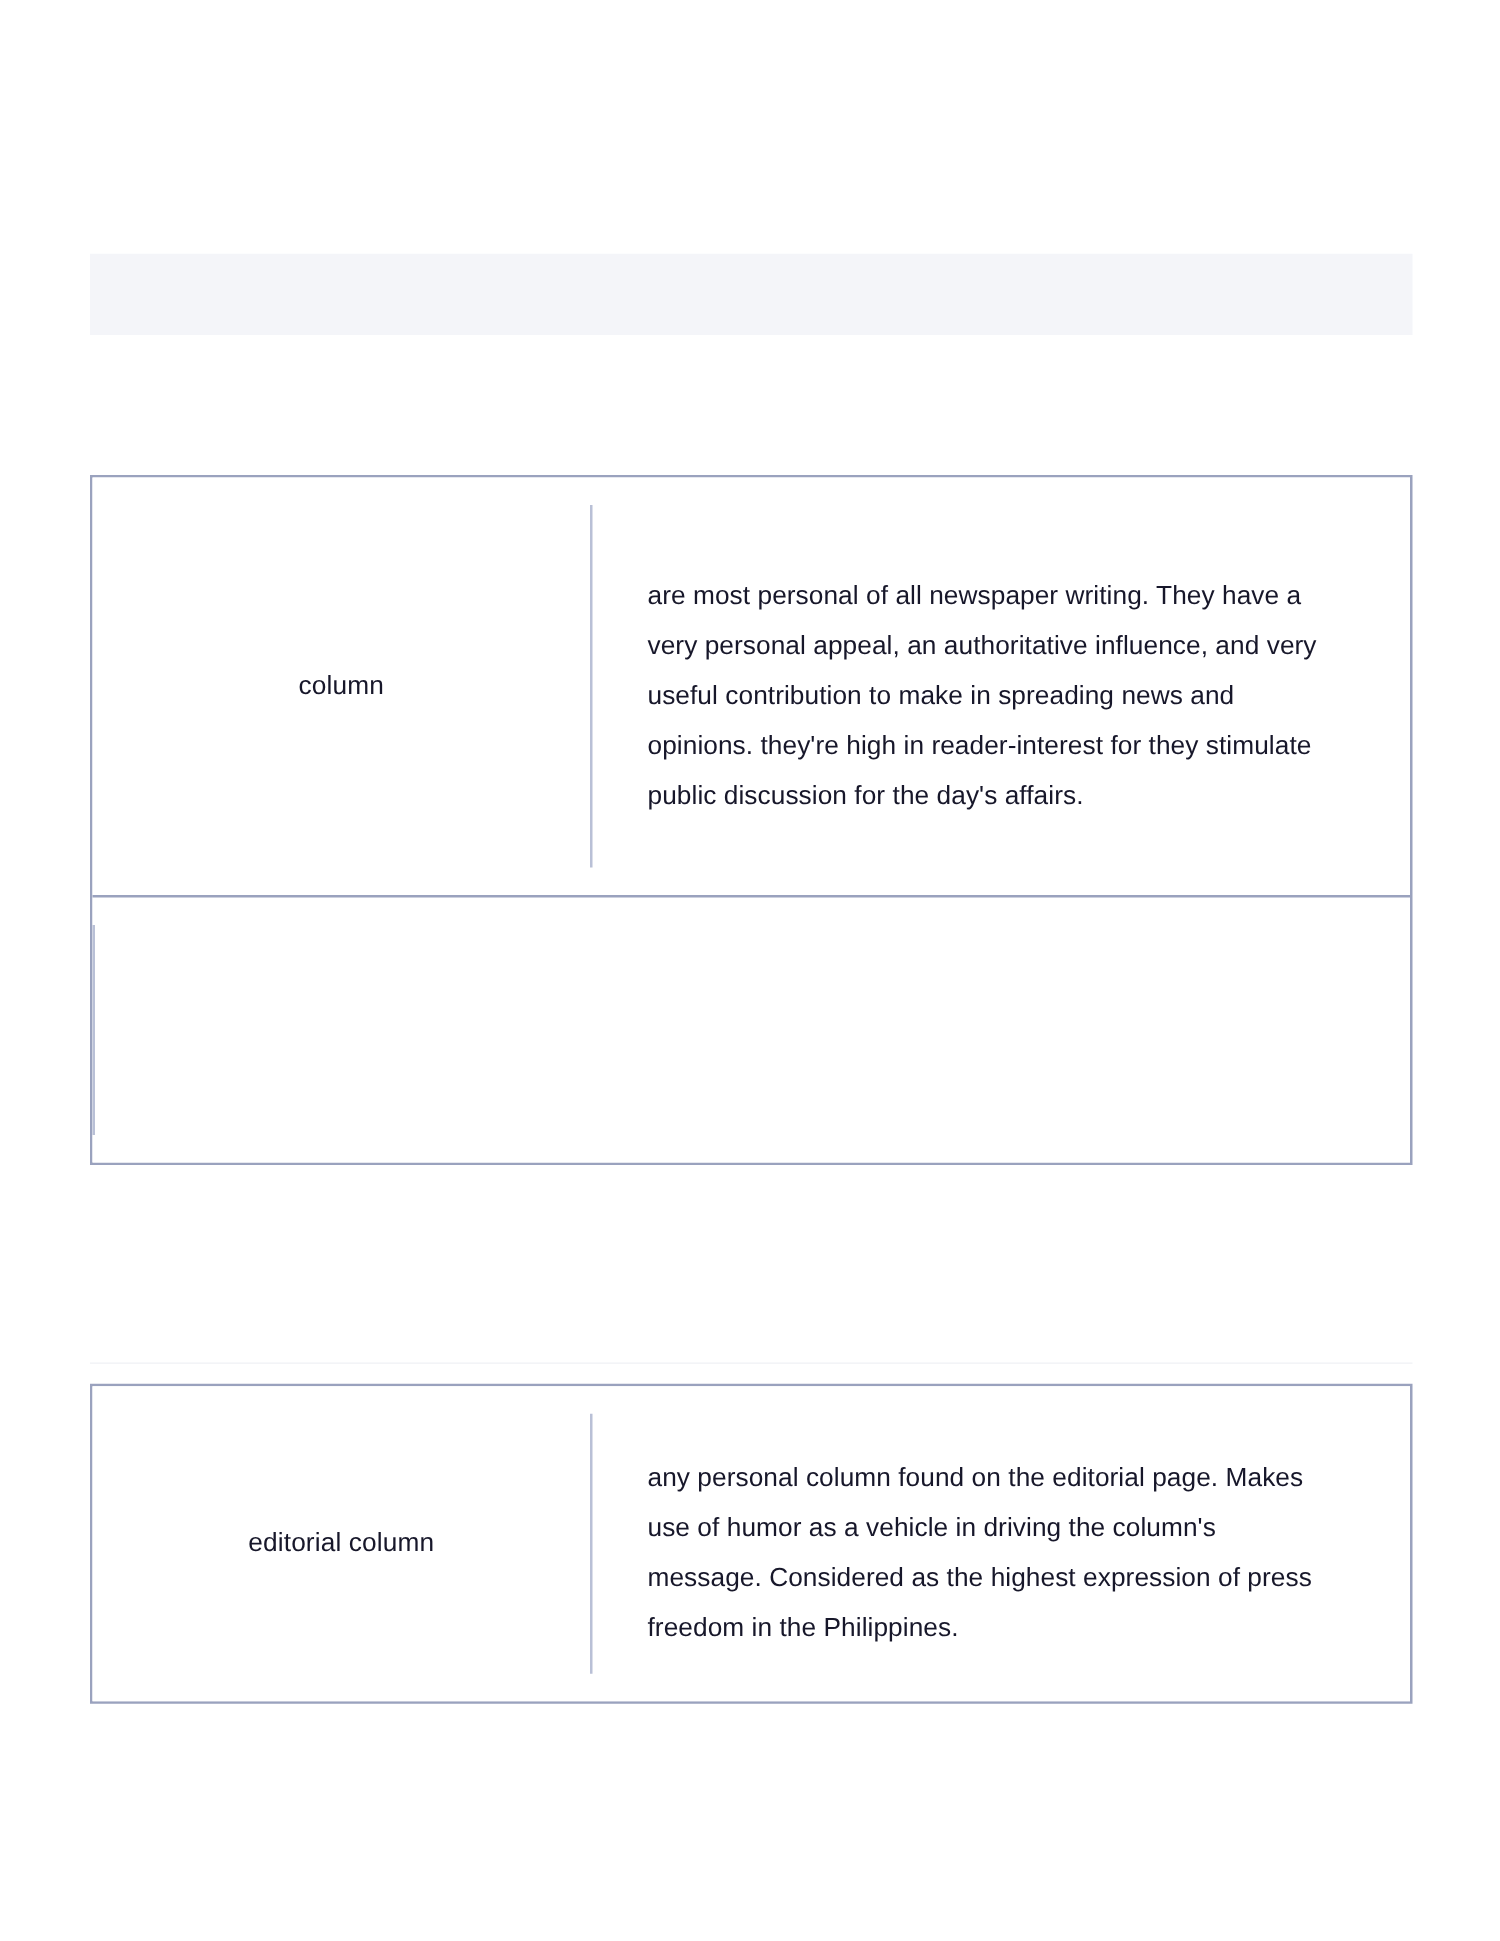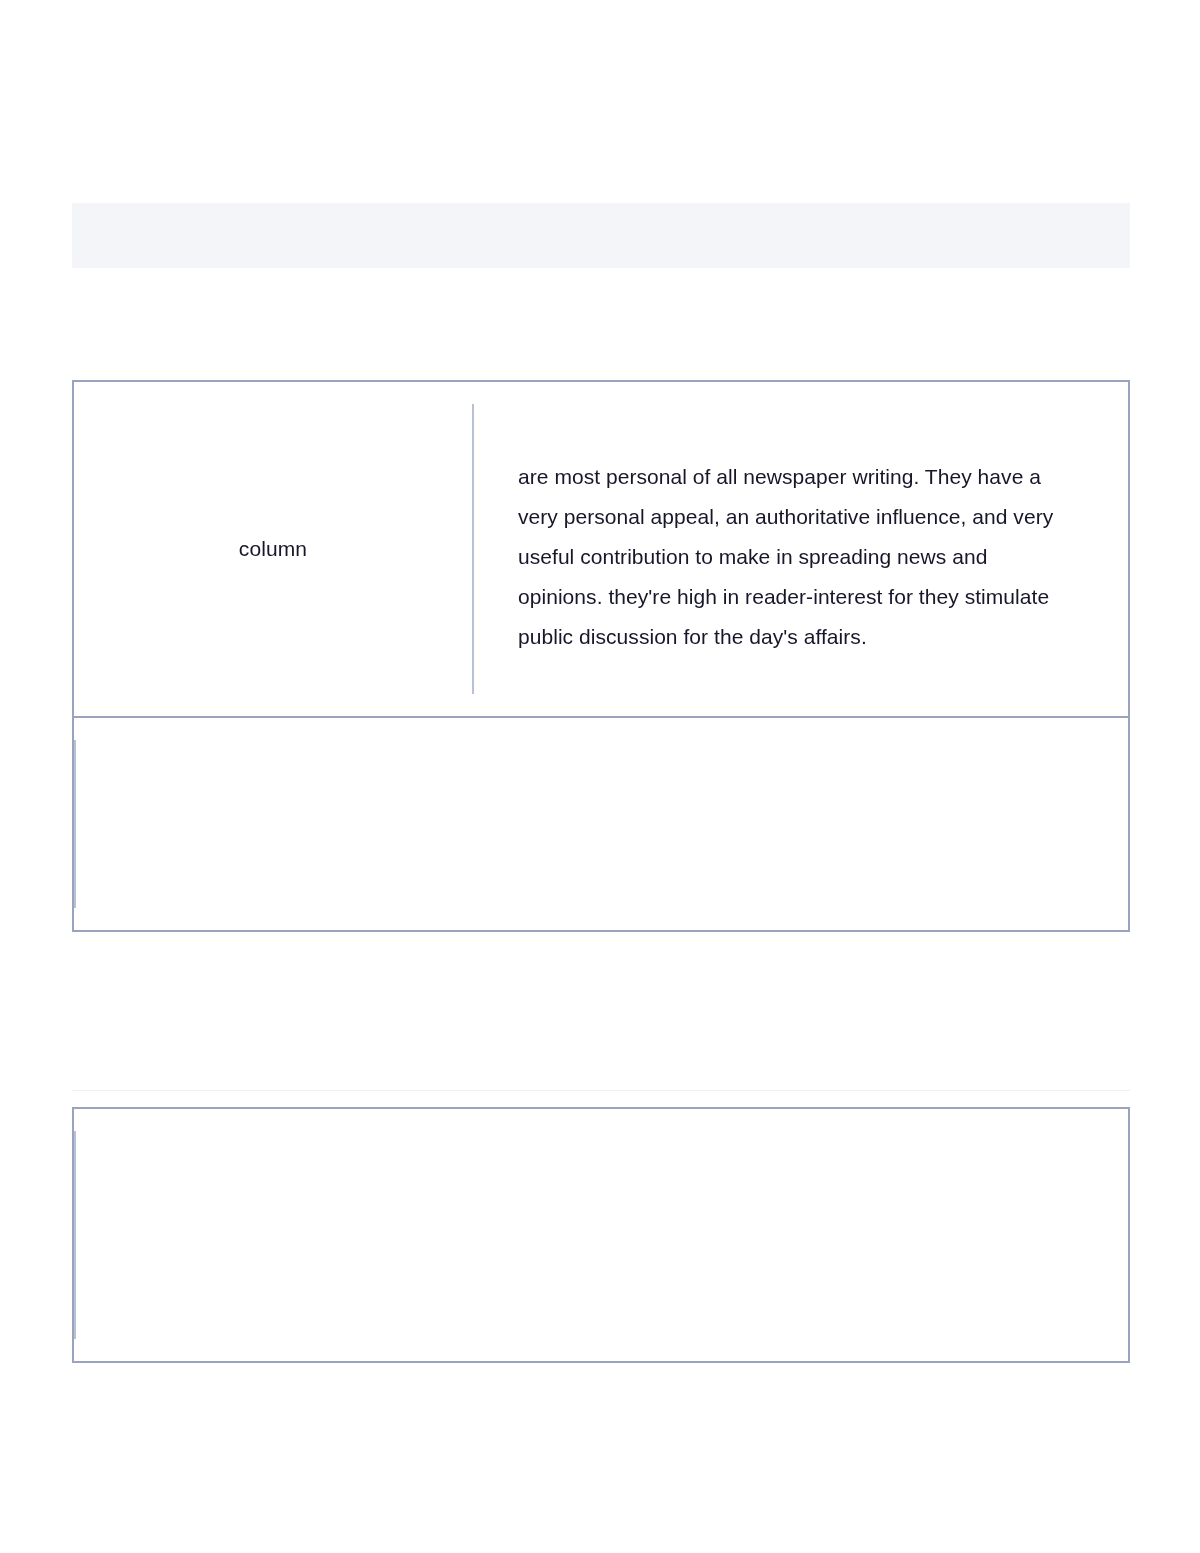--- a/index.html
+++ b/index.html
@@ -128,16 +128,22 @@
     <div class="card-divider"></div>
   </div>
 
 </div>
 
 <div class="section-rule"></div>
 
 <div class="card-group" id="group-two">
 
   <div class="card" id="card-editorial">
+    <div class="card-term">
+      <span class="term-text">editorial column</span>
+    </div>
     <div class="card-divider"></div>
+    <div class="card-def">
+      <span class="def-text">any personal column found on the editorial page. Makes use of humor as a vehicle in driving the column's message. Considered as the highest expression of press freedom in the Philippines.</span>
+    </div>
   </div>
 
 </div>
 
 </body></html>

